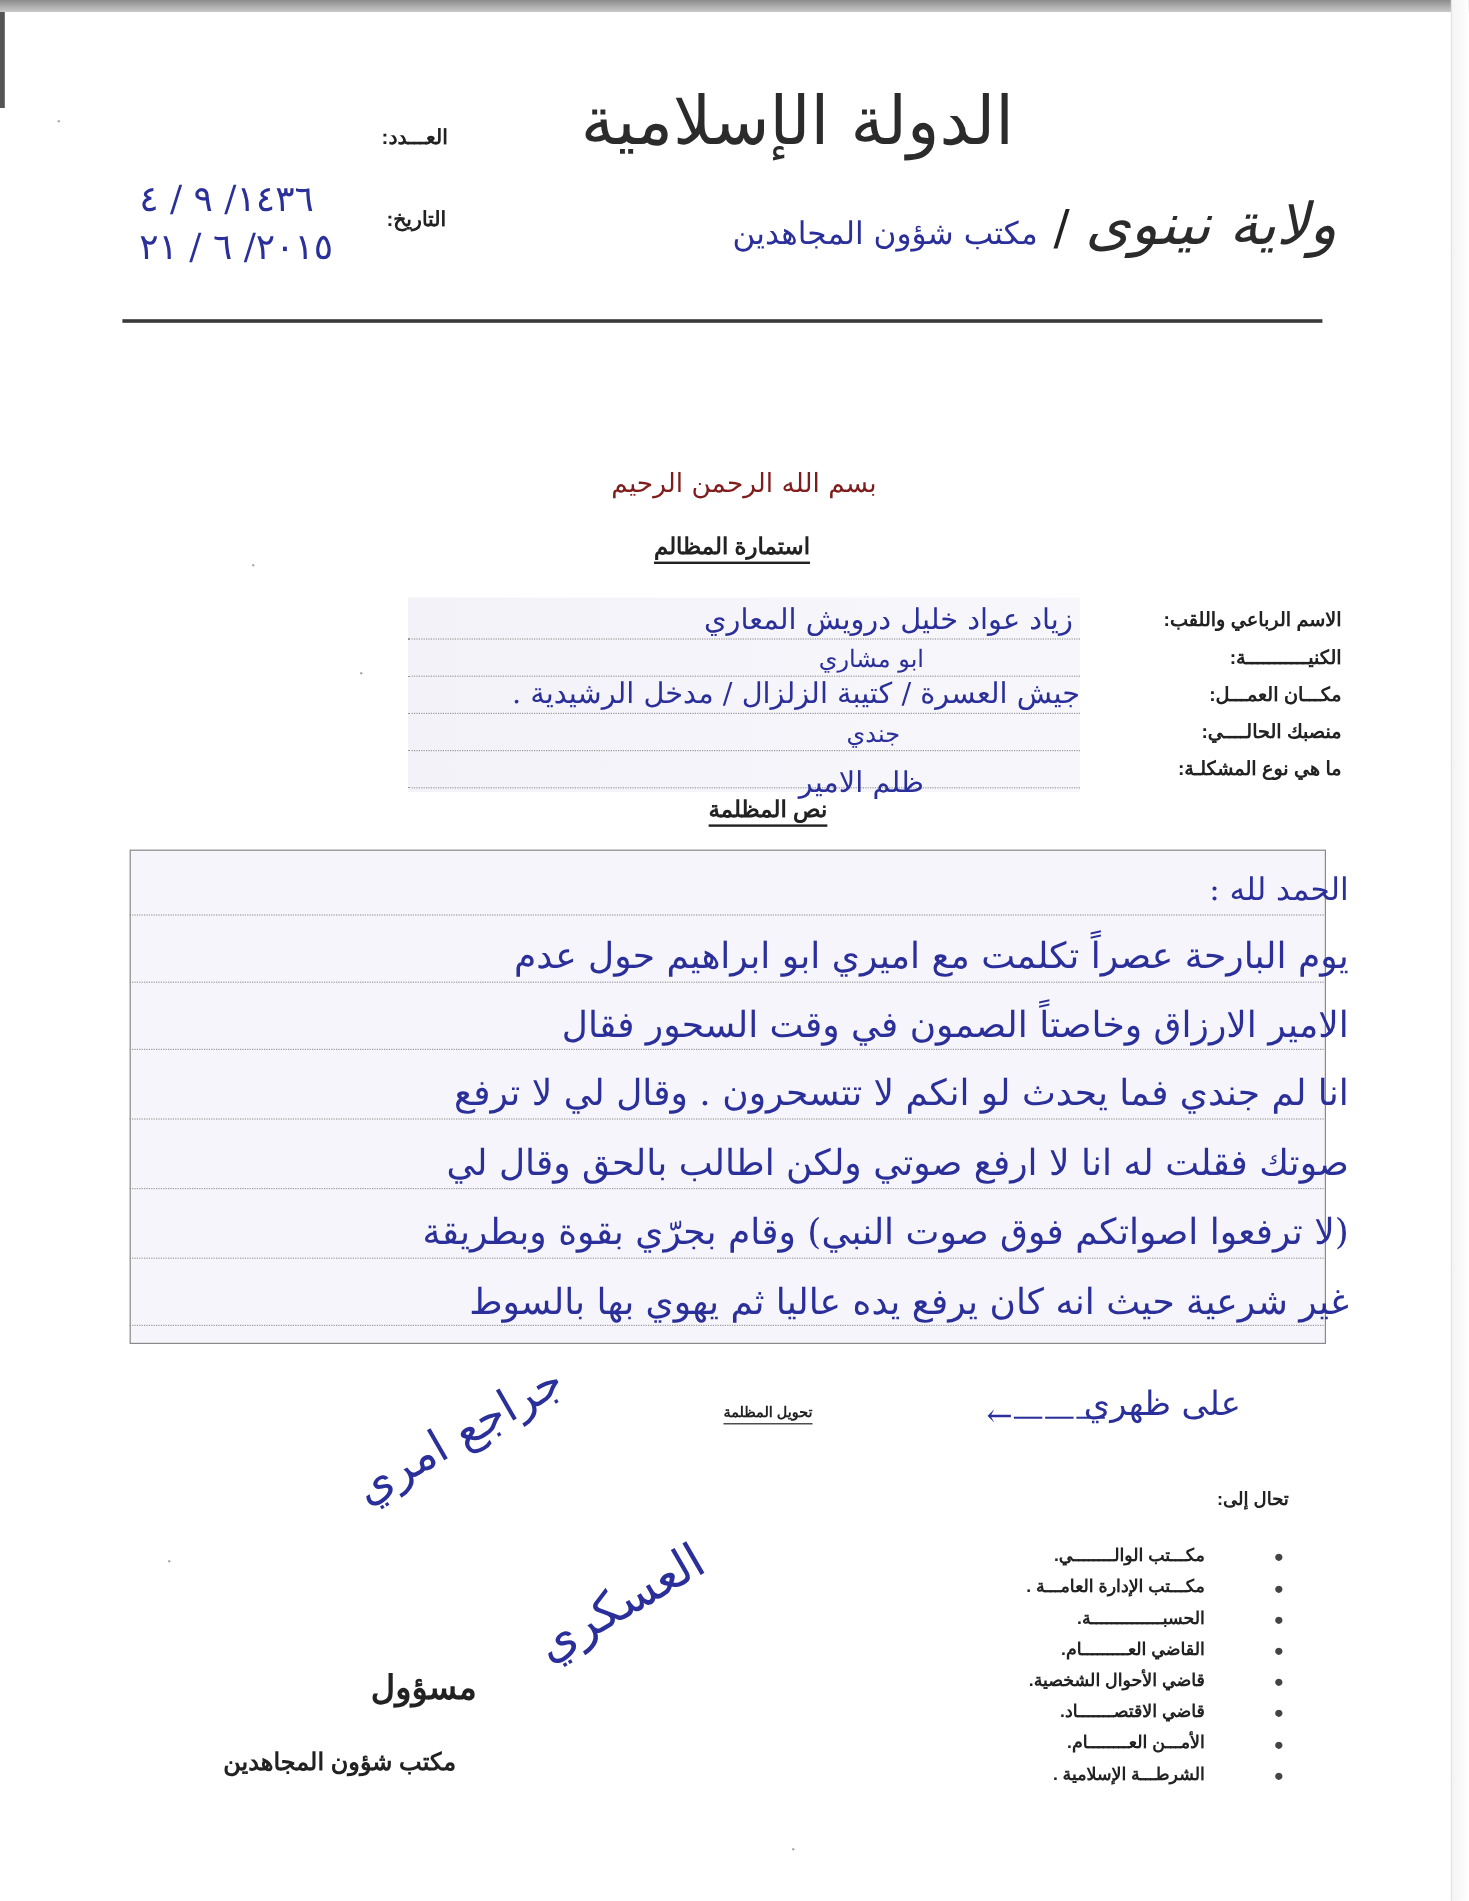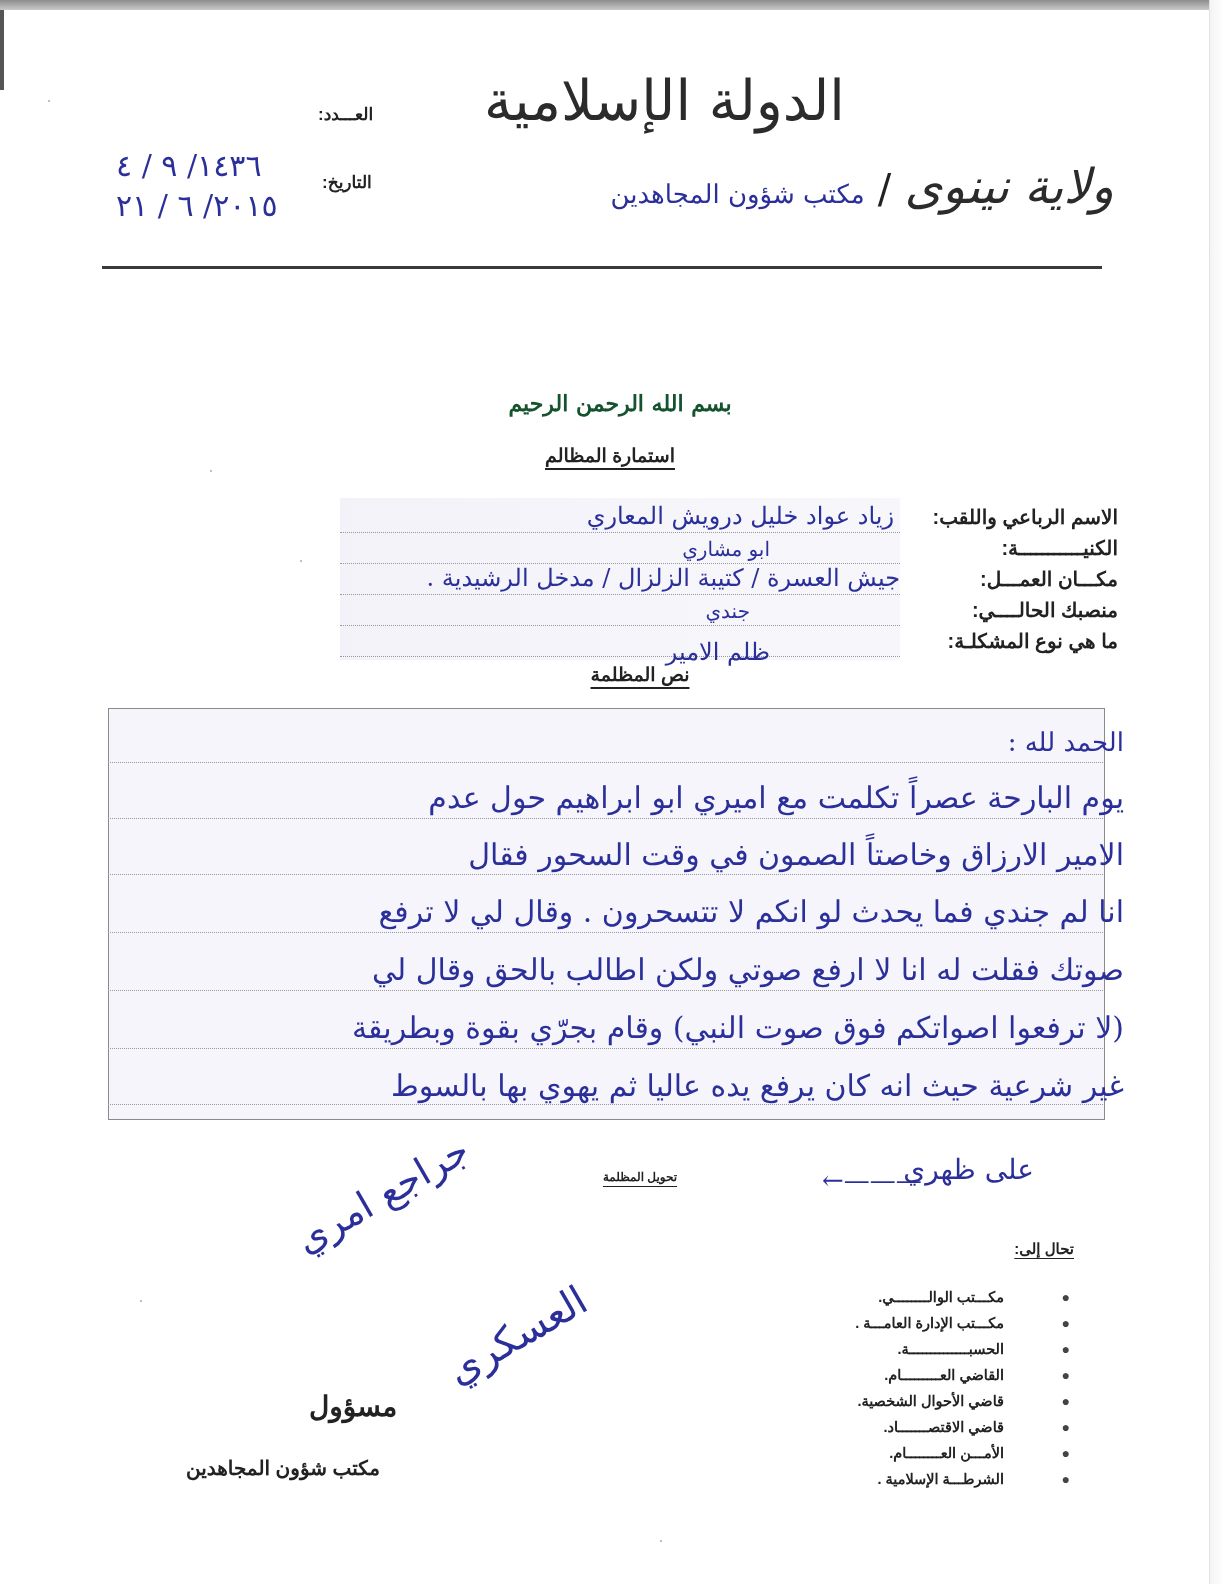--- a/index.html
+++ b/index.html
@@ -43,30 +43,30 @@
     .num-label { left: 318px; top: 104px; font-size: 17px; }
     .date-label { left: 322px; top: 172px; font-size: 17px; }
     .date-hijri { left: 116px; top: 148px; font-size: 30px; letter-spacing: 2px; text-align: center; }
     .date-greg { left: 116px; top: 188px; font-size: 30px; letter-spacing: 2px; }
 
     .header-rule {
       left: 102px; top: 266px; width: 1000px; height: 3px; background: #3a3a3a;
     }
 
     
-    .basmala { left: 500px; top: 390px; width: 240px; text-align: center; font-family: "DejaVu Serif", serif; font-size: 22px; color: #14532d; font-weight: bold; }
+    .basmala { left: 500px; top: 390px; width: 240px; text-align: center; font-family: "DejaVu Serif", serif; font-size: 22px; color: #7f1d1d; }
     .form-title { left: 510px; top: 444px; width: 200px; text-align: center; font-size: 19px; text-decoration: underline; text-decoration-thickness: 2px; text-underline-offset: 6px; }
 
     
     .fields-block {
       left: 340px; top: 498px; width: 560px; height: 162px;
       background: linear-gradient(90deg, #f3f2f9 0%, #f7f7fb 100%);
     }
     .field-labels { right: 106px; top: 502px; width: 200px; text-align: right; }
-    .field-label { height: 31px; line-height: 31px; font-size: 20px; }
+    .field-label { height: 31px; line-height: 31px; font-size: 16px; }
     .field-row {
       position: absolute; left: 340px; width: 560px; height: 30px;
       border-bottom: 1px dotted #999;
     }
     .field-value {
       position: absolute; right: 6px; bottom: 2px; white-space: nowrap; font-size: 24px;
     }
 
     
     .complaint-title { left: 560px; top: 663px; width: 160px; text-align: center; font-size: 19px; text-decoration: underline; text-decoration-thickness: 2px; text-underline-offset: 6px; }
@@ -78,21 +78,21 @@
       position: absolute; left: 108px; width: 995px; border-bottom: 1px dotted #9a9a9a;
     }
     .complaint-text {
       position: absolute; right: 100px; width: 1080px; text-align: right; white-space: nowrap;
       font-size: 30px; line-height: 40px;
     }
 
     
     .transfer-title { left: 560px; top: 1170px; width: 160px; text-align: center; font-size: 12px; text-decoration: underline; text-underline-offset: 5px; }
     .transfer-arrow { left: 822px; top: 1165px; font-size: 26px; }
-    .transfer-to { right: 150px; top: 1240px; font-size: 15px; text-decoration: underline; text-underline-offset: 4px; }
+    .transfer-to { right: 150px; top: 1240px; font-size: 15px; text-underline-offset: 4px; }
     .dest-list { right: 190px; top: 1284px; width: 280px; margin: 0; padding: 0; list-style: none; }
     .dest-item { height: 26px; line-height: 26px; font-size: 14.5px; text-align: right; position: relative; padding-right: 30px; }
     .dest-bullet { position: absolute; right: -36px; top: 0; font-size: 14px; color: #444; }
 
     .referral-note { left: 288px; top: 1224px; font-size: 38px; transform: rotate(-30deg); transform-origin: left top; white-space: nowrap; }
     .referral-note-2 { left: 440px; top: 1312px; font-size: 40px; transform: rotate(-30deg); white-space: nowrap; }
 
     .official-title { left: 262px; top: 1390px; font-size: 28px; margin-left: 47px; }
     .office-signature { left: 186px; top: 1456px; font-size: 20px; }
 

